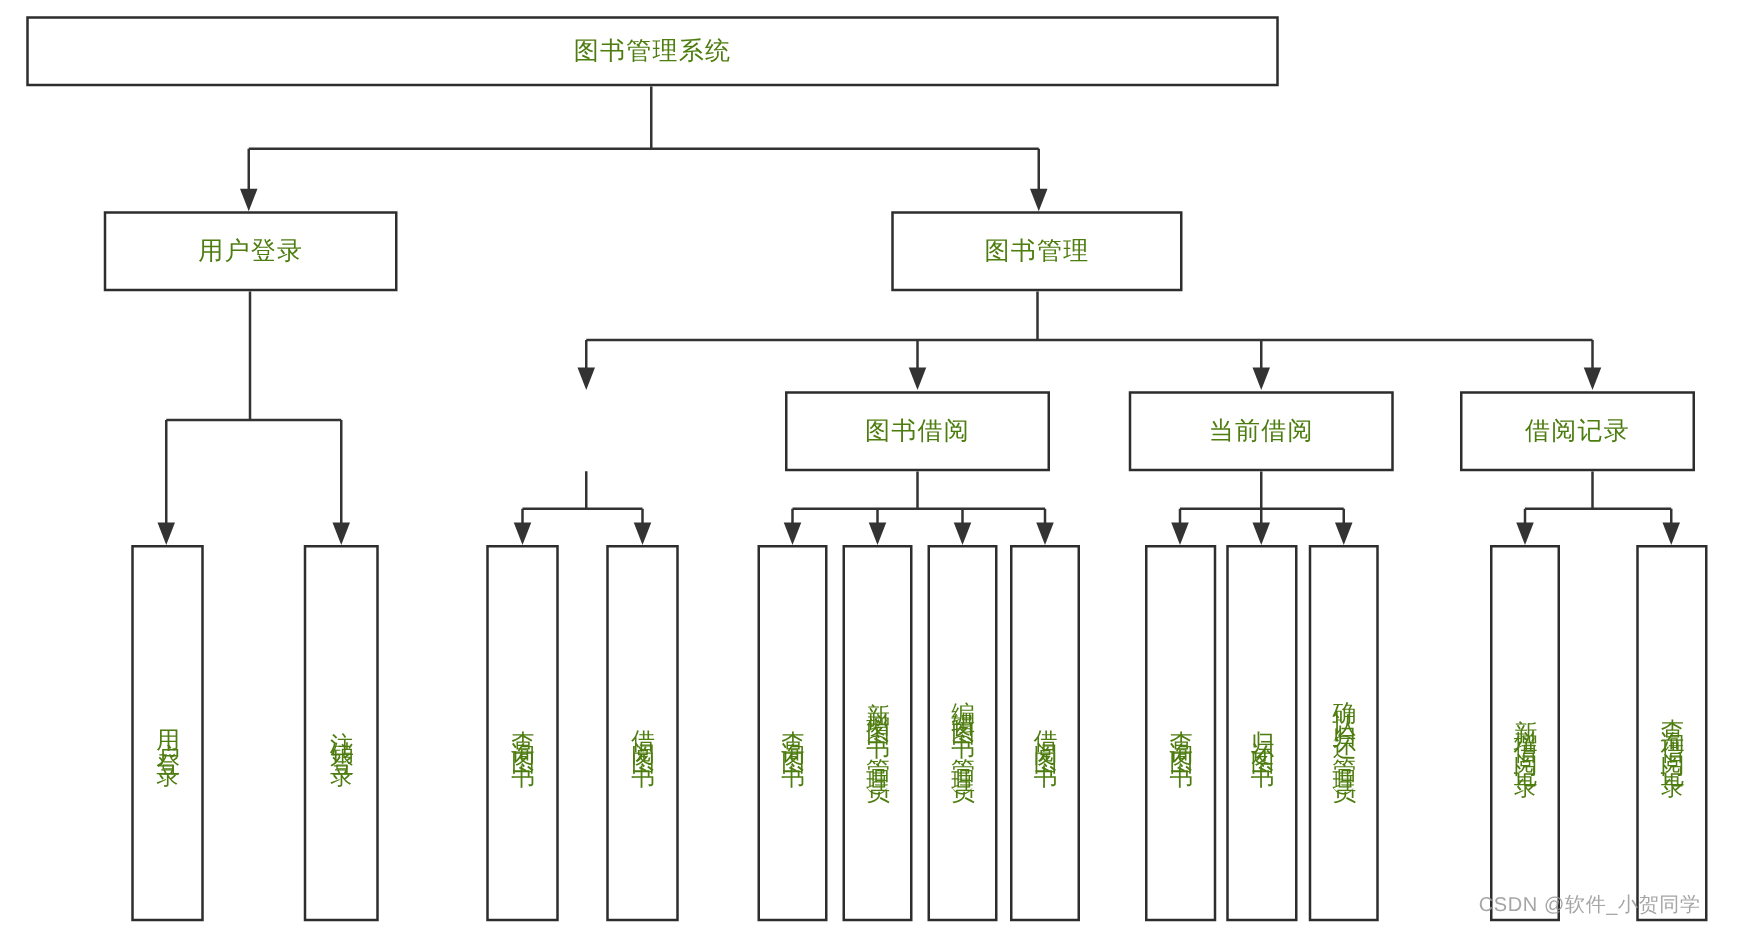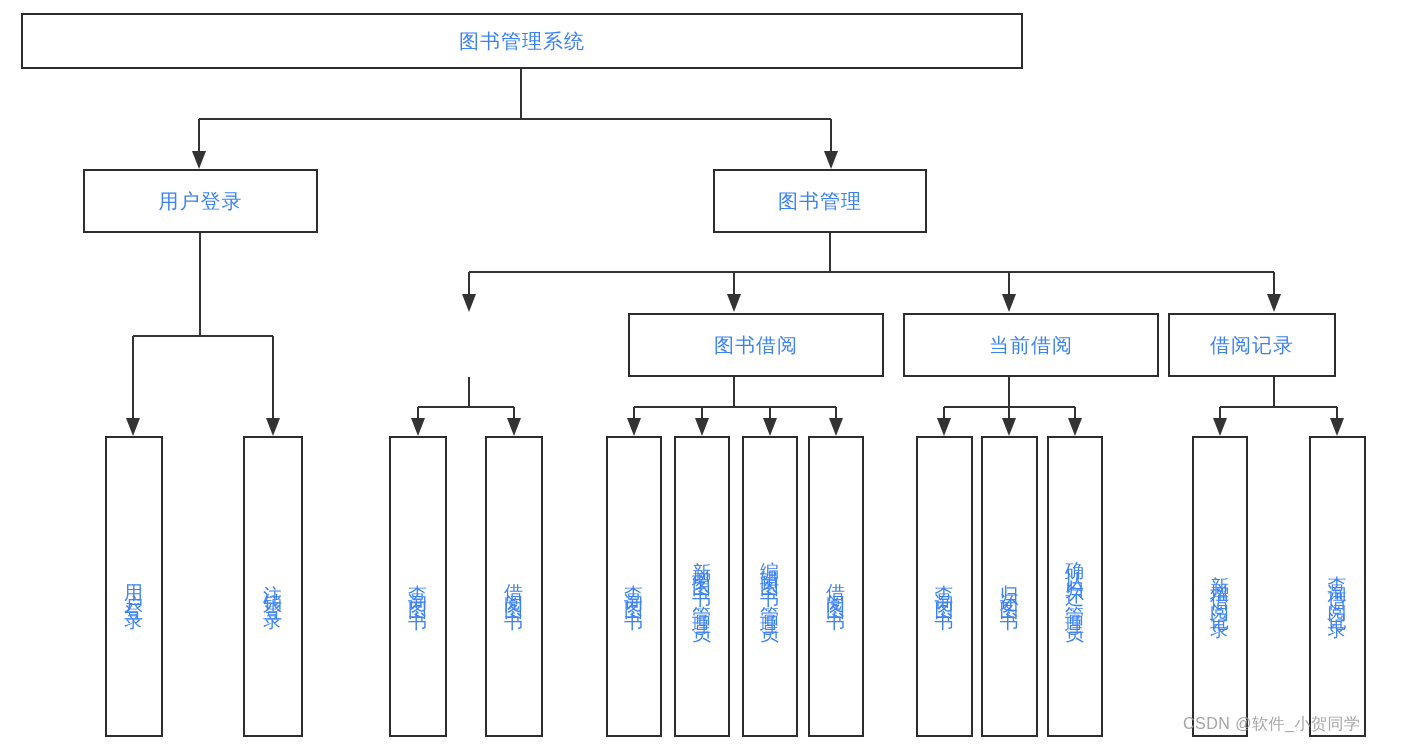--- a/index.html
+++ b/index.html
@@ -23,21 +23,21 @@
     height: 747px;
   }
   .node {
     position: absolute;
     box-sizing: border-box;
     border: 2.5px solid #2d2d2d;
     background: #ffffff;
     display: flex;
     align-items: center;
     justify-content: center;
-    color: #3b82f6;
+    color: #4d7c0f;
   }
   .hnode .label {
     font-size: 20px;
     letter-spacing: 1px;
     line-height: 1;
     white-space: nowrap;
   }
   .vnode .label {
     writing-mode: vertical-rl;
     text-orientation: mixed;
@@ -93,31 +93,31 @@
     </g>
   </svg>
 
   <div class="node hnode" style="left:21px;top:13px;width:1002px;height:56px">
     <span class="label">图书管理系统</span>
   </div>
 
   <div class="node hnode" style="left:83px;top:169px;width:235px;height:64px">
     <span class="label">用户登录</span>
   </div>
-  <div class="node hnode" style="left:713px;top:169px;width:214px;height:64px">
+  <div class="node hnode" style="left:713px;top:169px;width:233px;height:64px">
     <span class="label">图书管理</span>
   </div>
 
-  <div class="node hnode" style="left:628px;top:313px;width:256px;height:64px">
+  <div class="node hnode" style="left:628px;top:313px;width:212px;height:64px">
     <span class="label">图书借阅</span>
   </div>
-  <div class="node hnode" style="left:903px;top:313px;width:256px;height:64px">
+  <div class="node hnode" style="left:903px;top:313px;width:212px;height:64px">
     <span class="label">当前借阅</span>
   </div>
-  <div class="node hnode" style="left:1168px;top:313px;width:168px;height:64px">
+  <div class="node hnode" style="left:1168px;top:313px;width:188px;height:64px">
     <span class="label">借阅记录</span>
   </div>
 
   <div class="node vnode" style="left:105px;top:436px;width:58px;height:301px">
     <span class="label">用户登录</span>
   </div>
   <div class="node vnode" style="left:243px;top:436px;width:60px;height:301px">
     <span class="label">注销登录</span>
   </div>
   <div class="node vnode" style="left:389px;top:436px;width:58px;height:301px">

